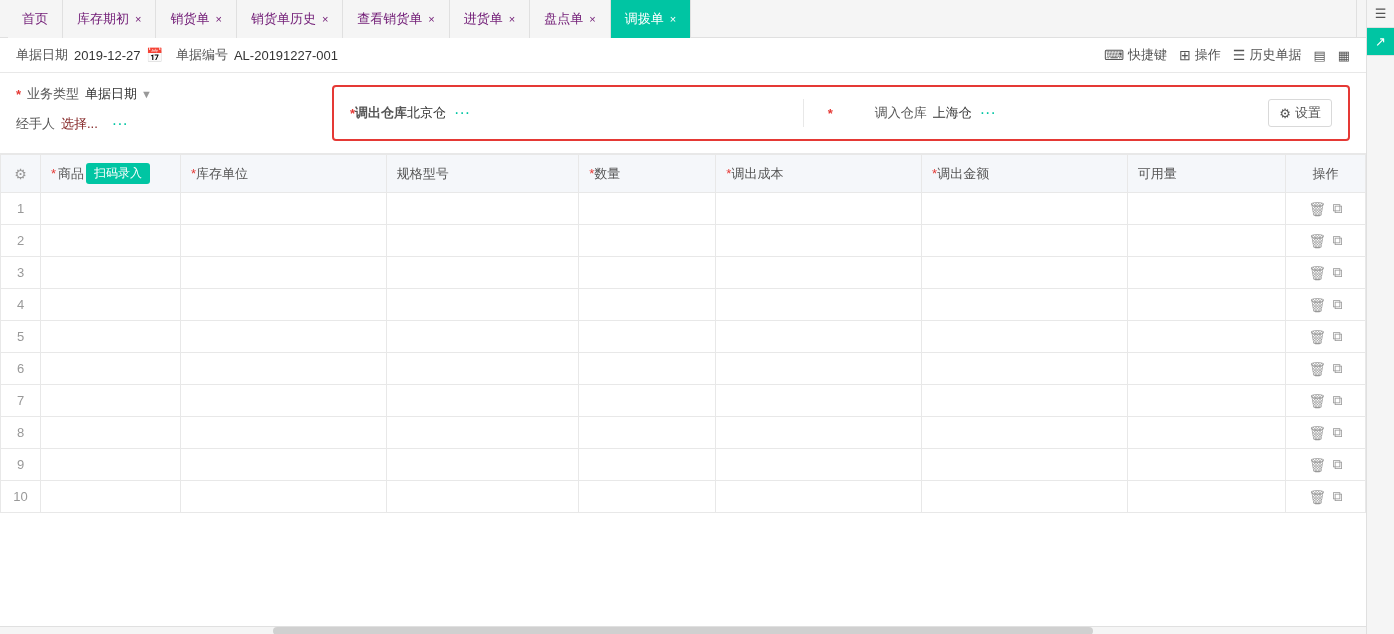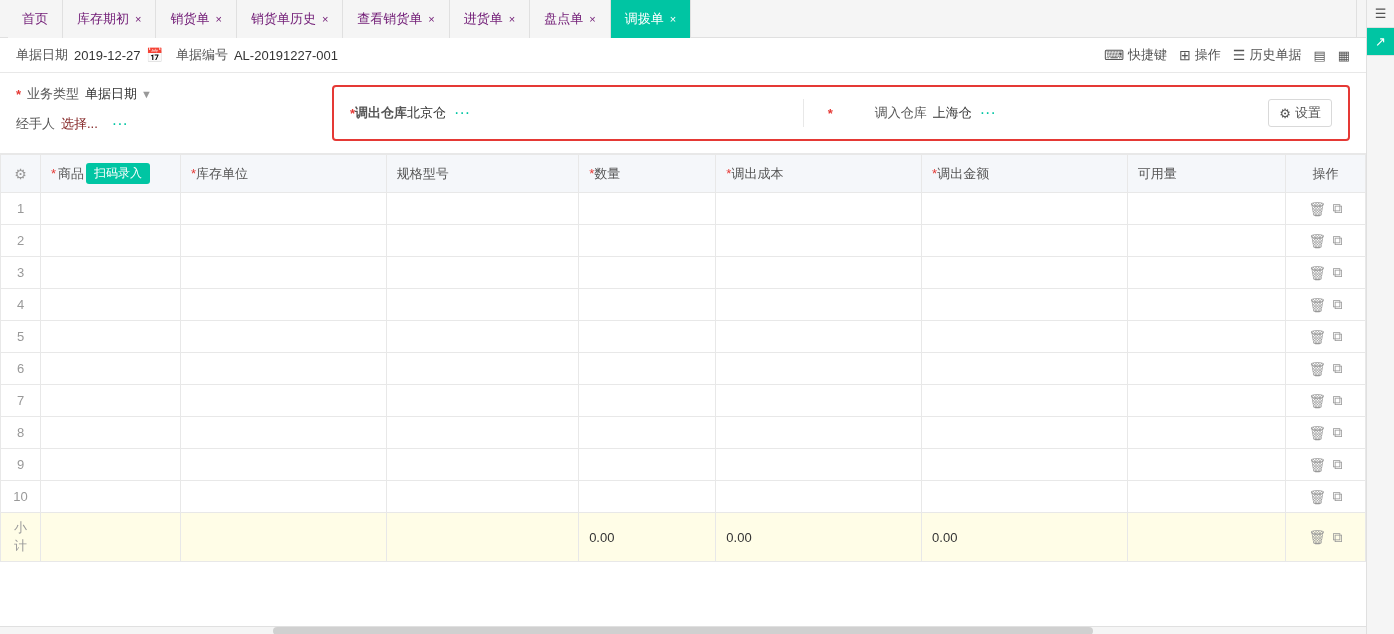--- a/index.html
+++ b/index.html
@@ -399,36 +399,20 @@
             <td></td>
             <td></td>
             <td></td>
             <td>
               <div class="ops-cell">
                 <span class="op-icon">🗑</span>
                 <span class="op-icon">⧉</span>
               </div>
             </td>
           </tr>
-          <tr class="subtotal">
-            <td class="row-num">小计</td>
-            <td></td>
-            <td></td>
-            <td></td>
-            <td>0.00</td>
-            <td>0.00</td>
-            <td>0.00</td>
-            <td></td>
-            <td>
-              <div class="ops-cell">
-                <span class="op-icon">🗑</span>
-                <span class="op-icon">⧉</span>
-              </div>
-            </td>
-          </tr>
         </tbody>
     </table>
   </div>
 
   <div class="scrollbar-track">
     <div class="scrollbar-thumb"></div>
   </div>
 </div>
 
 <div class="right-sidebar">

